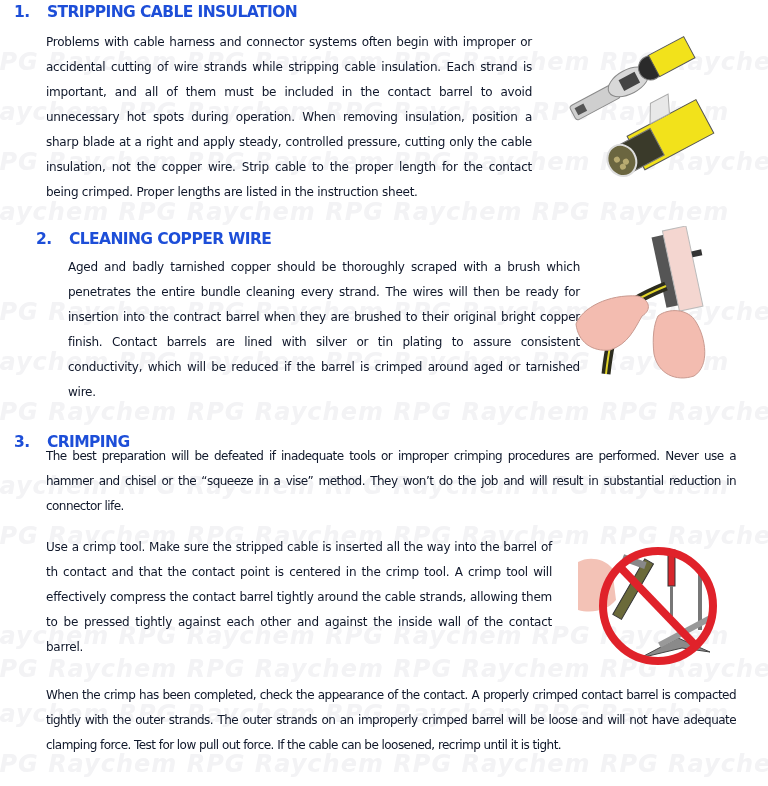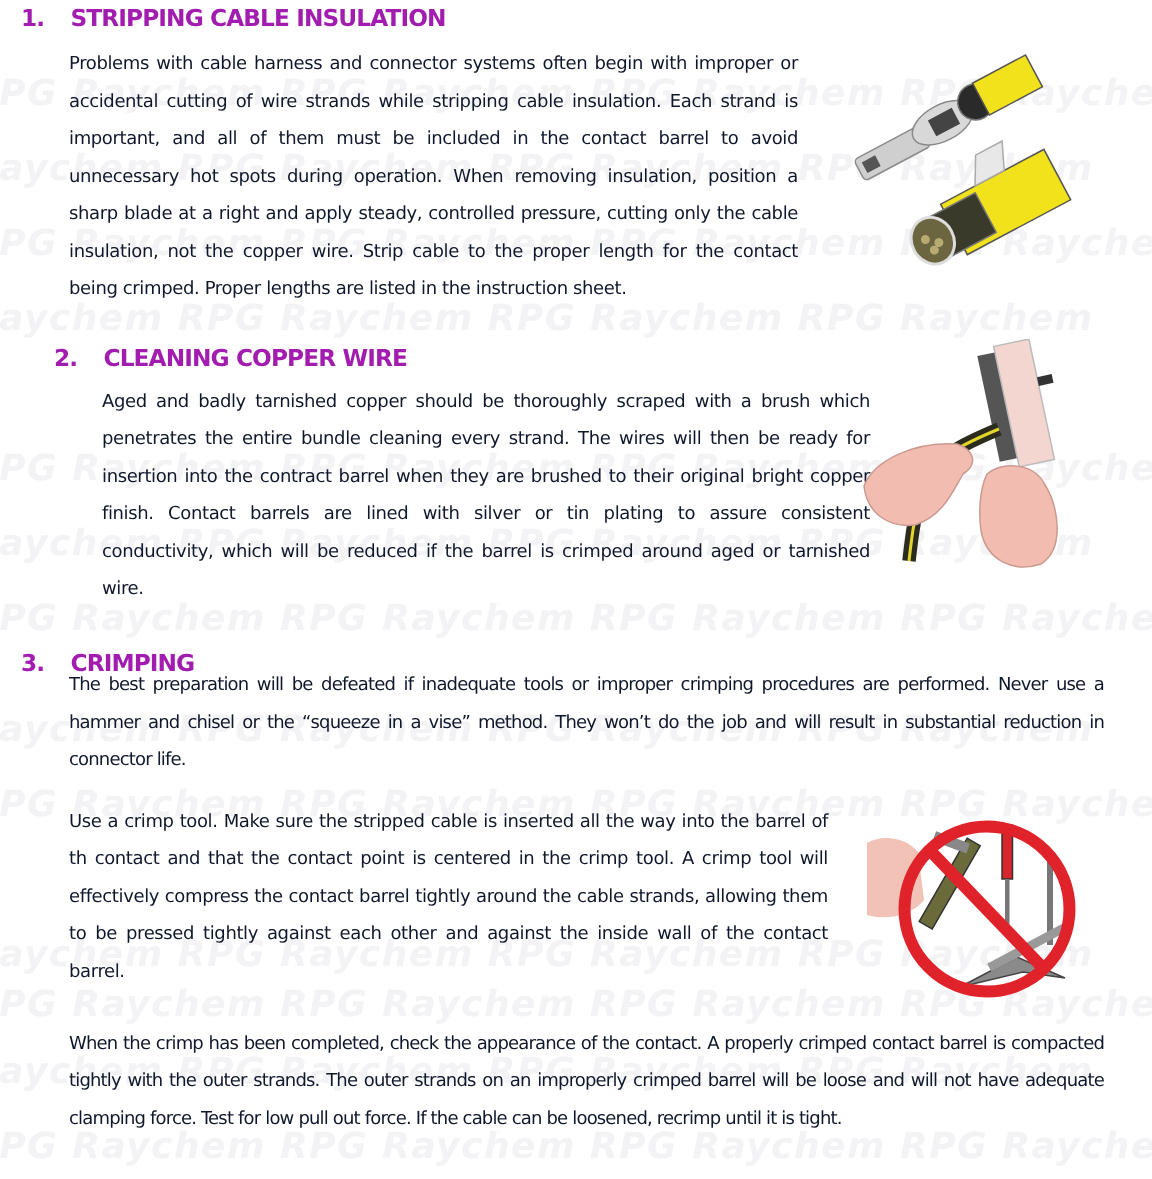--- a/index.html
+++ b/index.html
@@ -14,21 +14,21 @@
     overflow: hidden; pointer-events: none; z-index: 0;
   }
   .wm-row {
     position: absolute; left: -20px; white-space: nowrap;
     font-family: "DejaVu Sans", sans-serif; font-weight: bold; font-style: italic;
     font-size: 24px; color: #f3f3f5; letter-spacing: 1px;
   }
   .section { position: absolute; z-index: 1; }
   .heading {
     position: absolute; font-family: "DejaVu Sans", sans-serif; font-weight: bold;
-    font-size: 15.5px; color: #a21caf; letter-spacing: -0.6px; white-space: nowrap;
+    font-size: 15.5px; color: #1d4ed8; letter-spacing: -0.6px; white-space: nowrap;
   }
   .heading .num { display: inline-block; width: 33px; }
   .para {
     position: absolute; font-size: 12px; line-height: 25px;
     text-align: justify; letter-spacing: -0.25px; color: #0f172a;
   }
   .para.tight { letter-spacing: -0.55px; }
   .illus { position: absolute; z-index: 1; }
 </style>
 </head>

